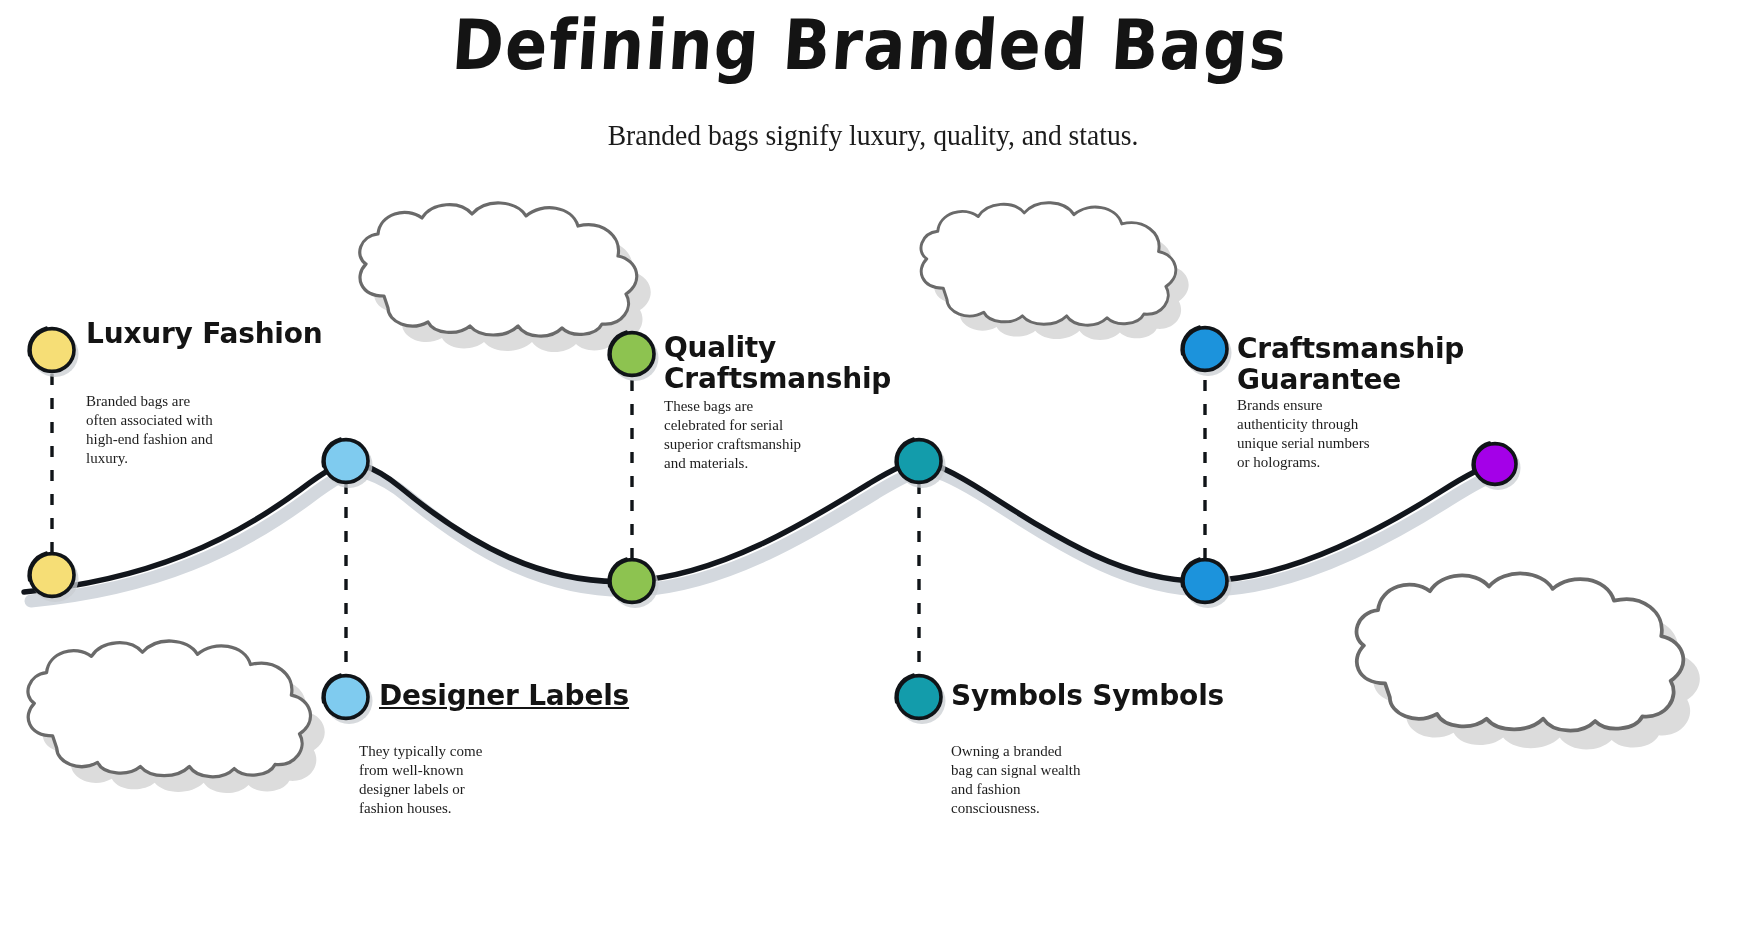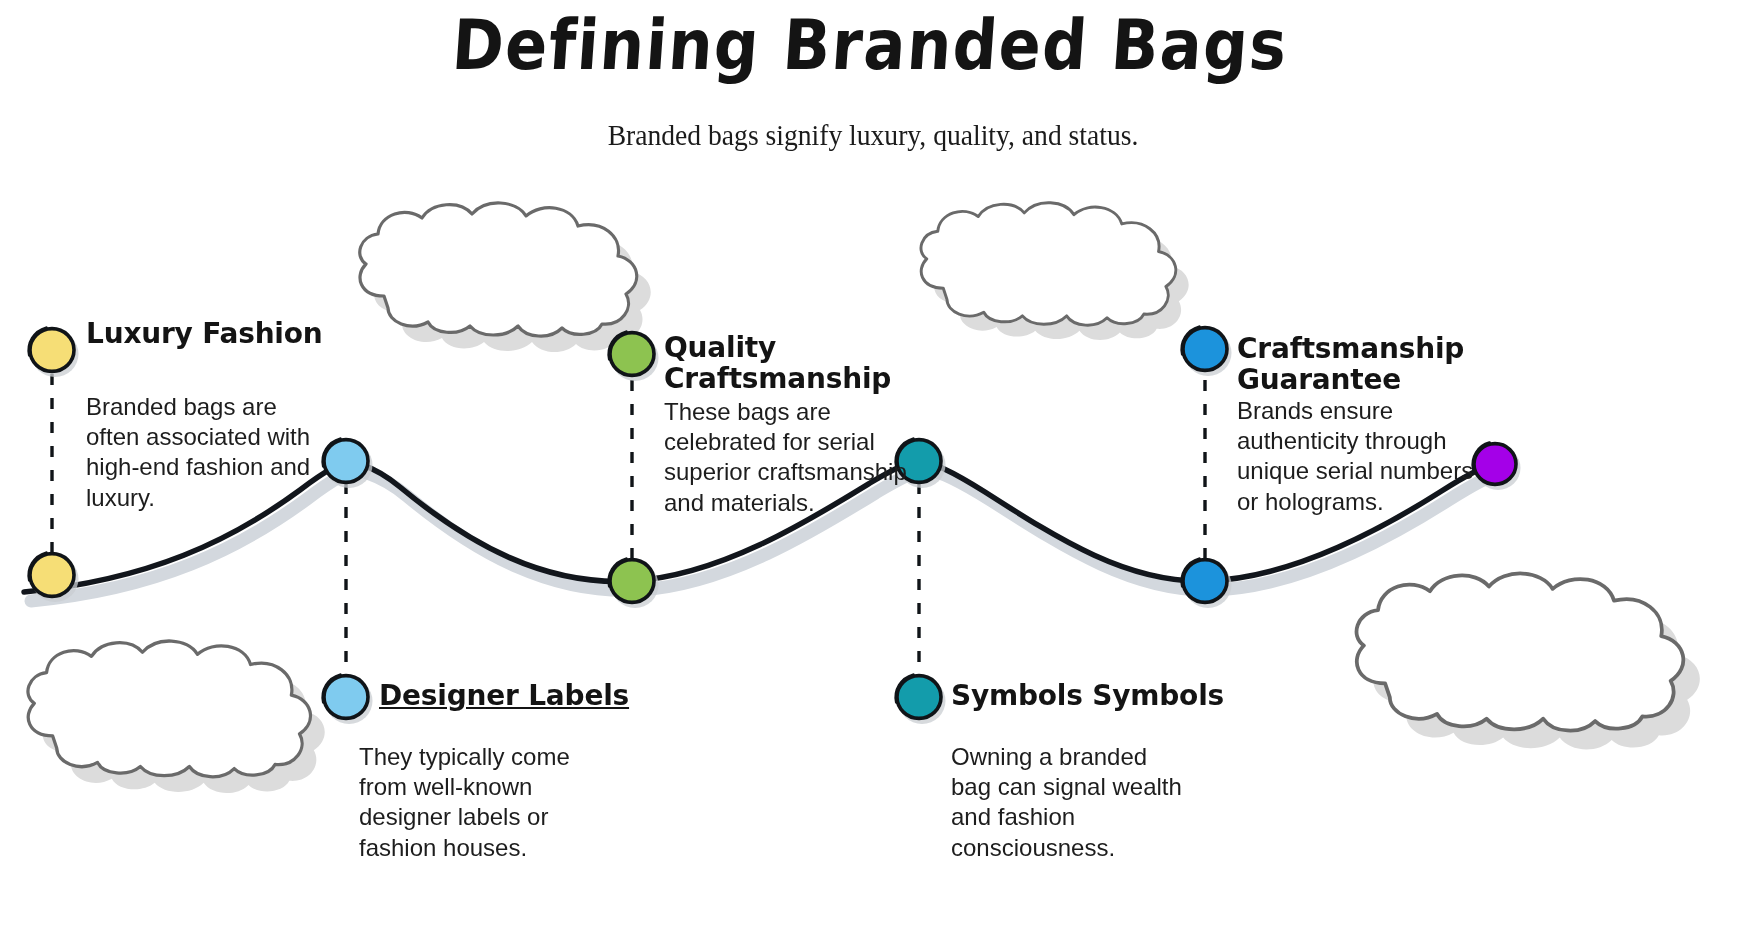--- a/index.html
+++ b/index.html
@@ -62,22 +62,22 @@
     font-family: "DejaVu Sans", sans-serif;
     font-weight: bold;
     font-size: 28px;
     line-height: 1.12;
     color: #141414;
     letter-spacing: -0.2px;
     white-space: pre-line;
   }
   .node-desc {
     position: absolute;
-    font-family: Liberation Sans, sans-serif;
-    font-size: 24px;
+    font-family: Liberation Serif, serif;
+    font-size: 15px;
     line-height: 1.26;
     color: #1d1d1d;
     white-space: pre-line;
   }
 </style>
 </head>
 <body>
 
 <div id="canvas">
 

